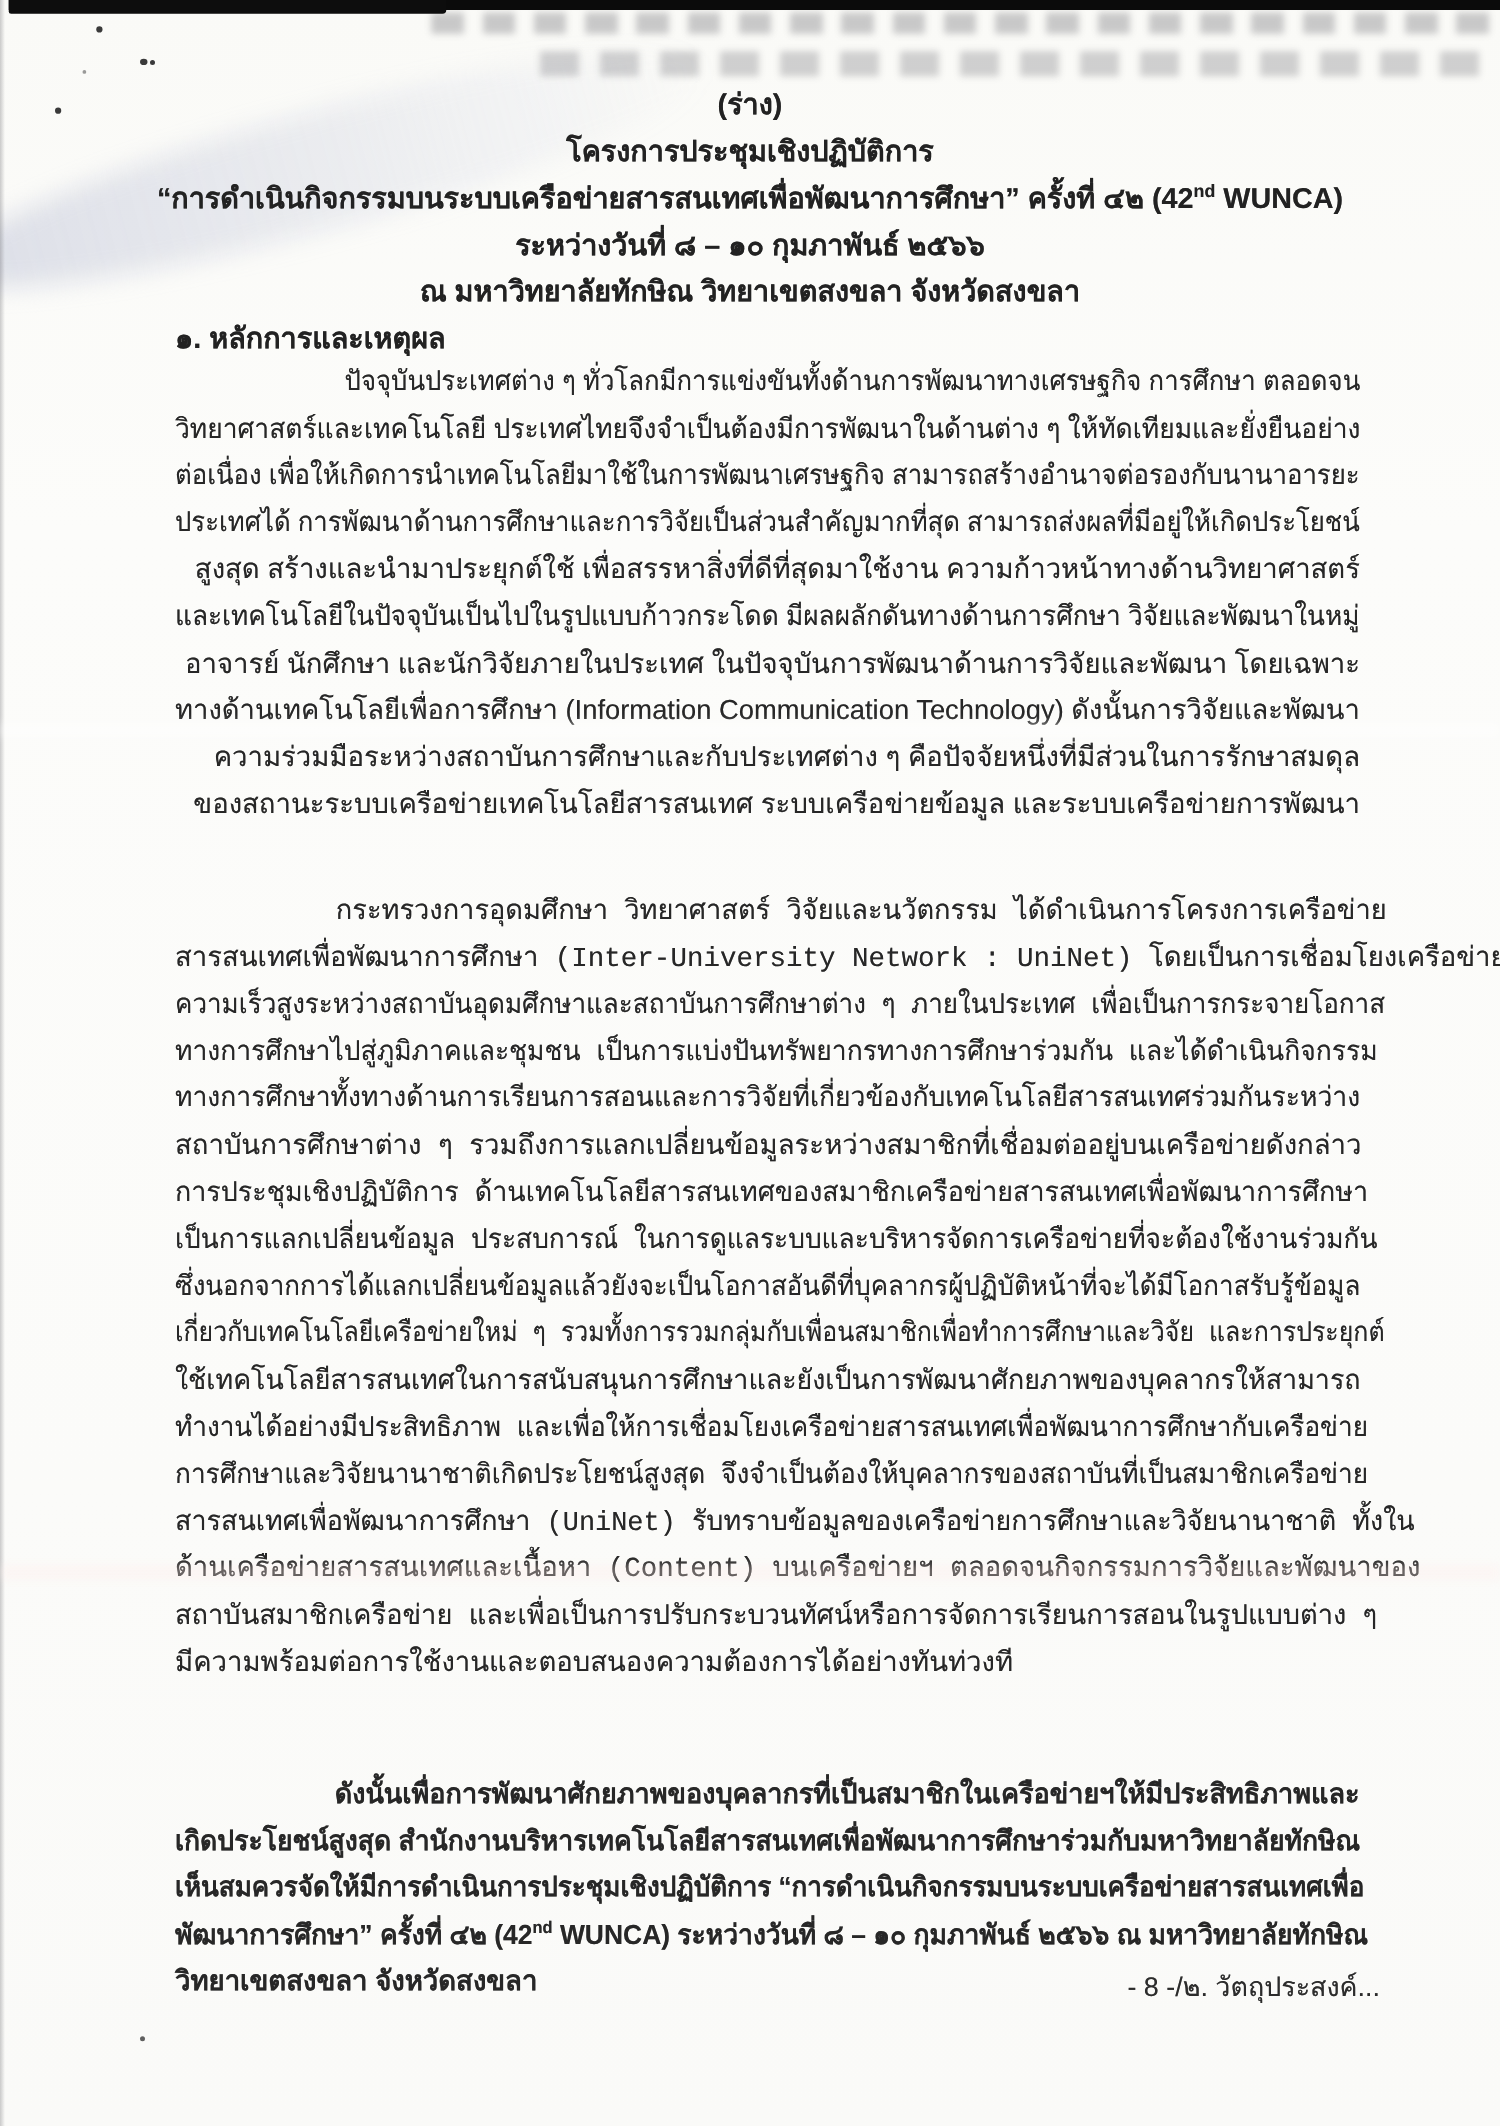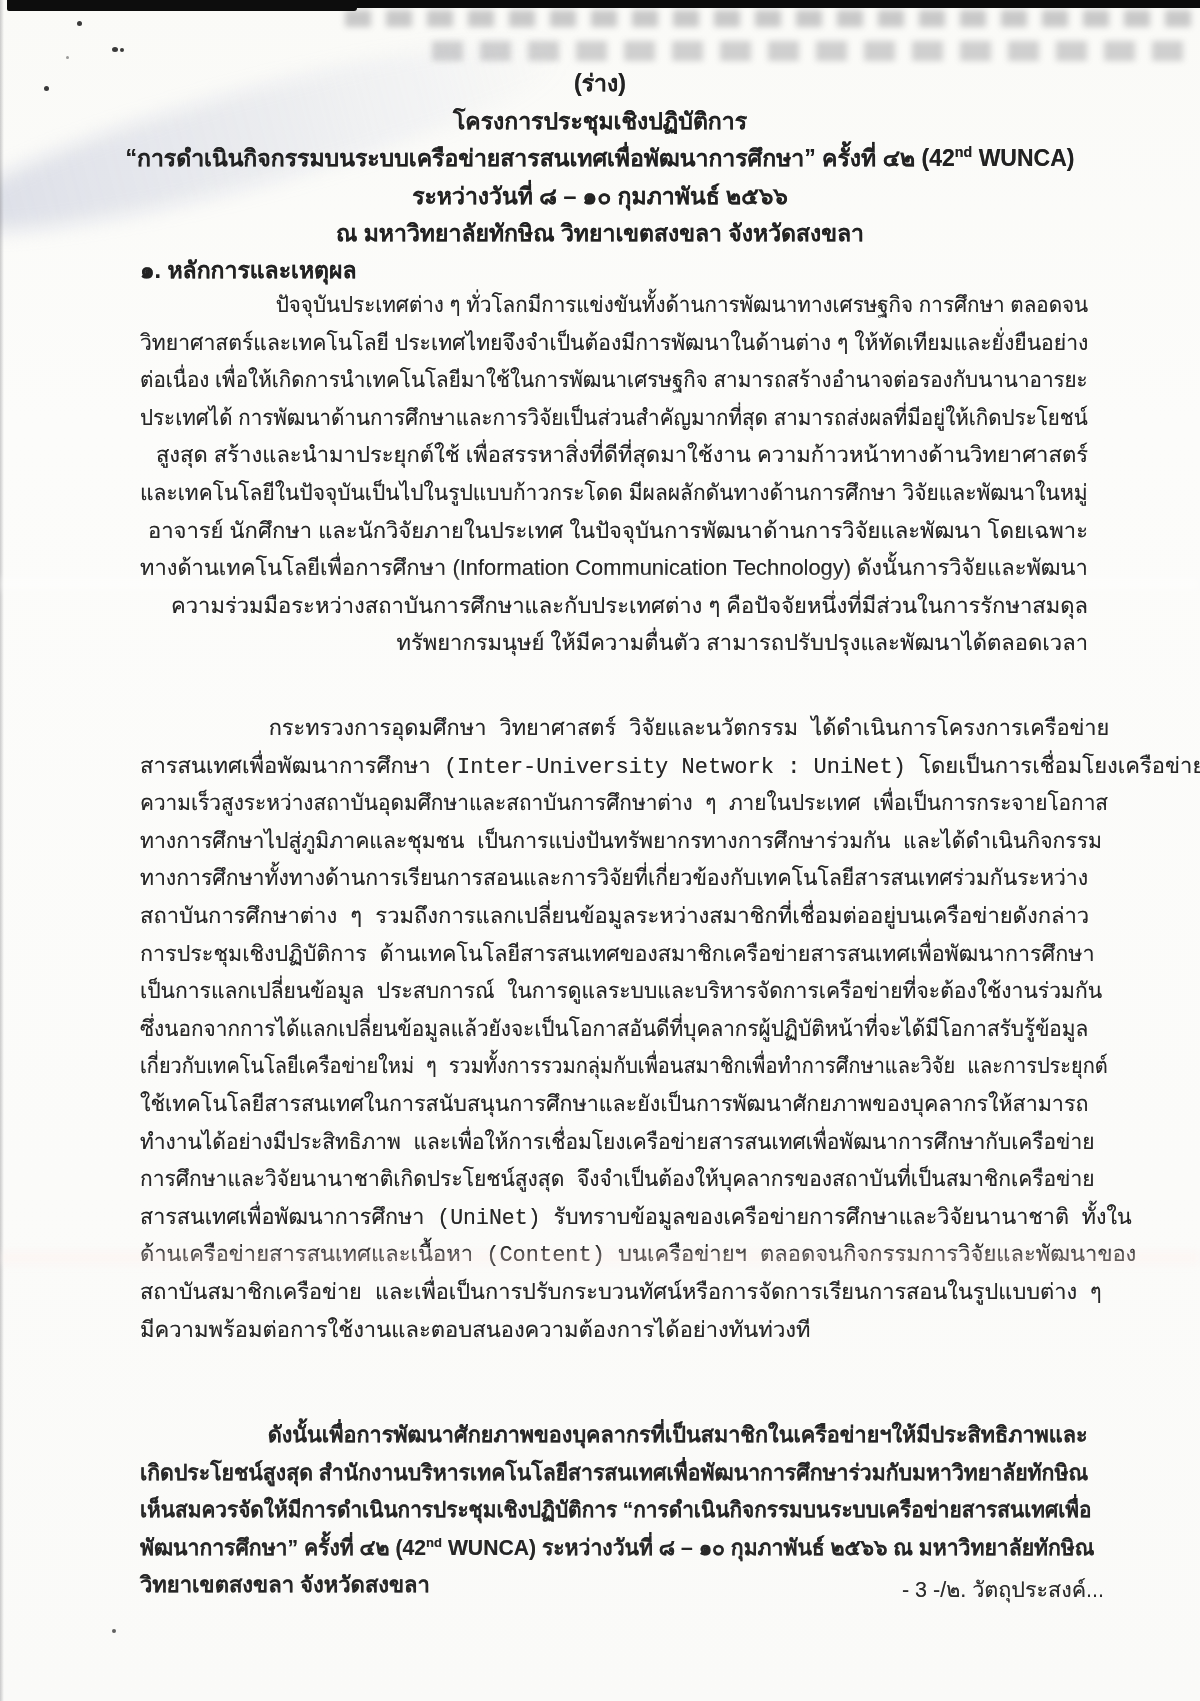--- a/index.html
+++ b/index.html
@@ -131,21 +131,21 @@
   <div class="para para1">
     <div class="line fit indent-lg" style="transform-origin: left center; transform: scaleX(0.9358);">ปัจจุบันประเทศต่าง ๆ ทั่วโลกมีการแข่งขันทั้งด้านการพัฒนาทางเศรษฐกิจ การศึกษา ตลอดจน</div>
     <div class="line fit" style="transform-origin: left center; transform: scaleX(0.9605);">วิทยาศาสตร์และเทคโนโลยี ประเทศไทยจึงจำเป็นต้องมีการพัฒนาในด้านต่าง ๆ ให้ทัดเทียมและยั่งยืนอย่าง</div>
     <div class="line fit" style="transform-origin: left center; transform: scaleX(0.9368);">ต่อเนื่อง เพื่อให้เกิดการนำเทคโนโลยีมาใช้ในการพัฒนาเศรษฐกิจ สามารถสร้างอำนาจต่อรองกับนานาอารยะ</div>
     <div class="line fit" style="transform-origin: left center; transform: scaleX(0.9349);">ประเทศได้ การพัฒนาด้านการศึกษาและการวิจัยเป็นส่วนสำคัญมากที่สุด สามารถส่งผลที่มีอยู่ให้เกิดประโยชน์</div>
     <div class="line fit">สูงสุด สร้างและนำมาประยุกต์ใช้ เพื่อสรรหาสิ่งที่ดีที่สุดมาใช้งาน ความก้าวหน้าทางด้านวิทยาศาสตร์</div>
     <div class="line fit" style="transform-origin: left center; transform: scaleX(0.9537);">และเทคโนโลยีในปัจจุบันเป็นไปในรูปแบบก้าวกระโดด มีผลผลักดันทางด้านการศึกษา วิจัยและพัฒนาในหมู่</div>
     <div class="line fit">อาจารย์ นักศึกษา และนักวิจัยภายในประเทศ ในปัจจุบันการพัฒนาด้านการวิจัยและพัฒนา โดยเฉพาะ</div>
     <div class="line fit" style="transform-origin: left center; transform: scaleX(0.9948);">ทางด้านเทคโนโลยีเพื่อการศึกษา (Information Communication Technology) ดังนั้นการวิจัยและพัฒนา</div>
     <div class="line fit">ความร่วมมือระหว่างสถาบันการศึกษาและกับประเทศต่าง ๆ คือปัจจัยหนึ่งที่มีส่วนในการรักษาสมดุล</div>
-    <div class="line fit">ทรัพยากรมนุษย์ ให้มีความตื่นตัว สามารถปรับปรุงและพัฒนาได้ตลอดเวลา</div>
+    <div class="line fit">ของสถานะระบบเครือข่ายเทคโนโลยีสารสนเทศ ระบบเครือข่ายข้อมูล และระบบเครือข่ายการพัฒนา</div>
   </div>
 
   <div class="para para2">
     <div class="line fit indent" style="transform-origin: left center; transform: scaleX(0.9896);">กระทรวงการอุดมศึกษา วิทยาศาสตร์ วิจัยและนวัตกรรม ได้ดำเนินการโครงการเครือข่าย</div>
     <div class="line fit">สารสนเทศเพื่อพัฒนาการศึกษา (Inter-University Network : UniNet) โดยเป็นการเชื่อมโยงเครือข่าย</div>
     <div class="line fit" style="transform-origin: left center; transform: scaleX(0.9461);">ความเร็วสูงระหว่างสถาบันอุดมศึกษาและสถาบันการศึกษาต่าง ๆ ภายในประเทศ เพื่อเป็นการกระจายโอกาส</div>
     <div class="line fit" style="transform-origin: left center; transform: scaleX(0.9624);">ทางการศึกษาไปสู่ภูมิภาคและชุมชน เป็นการแบ่งปันทรัพยากรทางการศึกษาร่วมกัน และได้ดำเนินกิจกรรม</div>
     <div class="line fit" style="transform-origin: left center; transform: scaleX(0.9634);">ทางการศึกษาทั้งทางด้านการเรียนการสอนและการวิจัยที่เกี่ยวข้องกับเทคโนโลยีสารสนเทศร่วมกันระหว่าง</div>
     <div class="line fit">สถาบันการศึกษาต่าง ๆ รวมถึงการแลกเปลี่ยนข้อมูลระหว่างสมาชิกที่เชื่อมต่ออยู่บนเครือข่ายดังกล่าว</div>
     <div class="line fit" style="transform-origin: left center; transform: scaleX(0.9773);">การประชุมเชิงปฏิบัติการ ด้านเทคโนโลยีสารสนเทศของสมาชิกเครือข่ายสารสนเทศเพื่อพัฒนาการศึกษา</div>
@@ -162,15 +162,15 @@
   </div>
 
   <div class="para para3">
     <div class="line fit indent" style="transform-origin: left center; transform: scaleX(0.9824);">ดังนั้นเพื่อการพัฒนาศักยภาพของบุคลากรที่เป็นสมาชิกในเครือข่ายฯให้มีประสิทธิภาพและ</div>
     <div class="line fit" style="transform-origin: left center; transform: scaleX(0.9644);">เกิดประโยชน์สูงสุด สำนักงานบริหารเทคโนโลยีสารสนเทศเพื่อพัฒนาการศึกษาร่วมกับมหาวิทยาลัยทักษิณ</div>
     <div class="line fit" style="transform-origin: left center; transform: scaleX(0.9452);">เห็นสมควรจัดให้มีการดำเนินการประชุมเชิงปฏิบัติการ “การดำเนินกิจกรรมบนระบบเครือข่ายสารสนเทศเพื่อ</div>
     <div class="line fit" style="transform-origin: left center; transform: scaleX(0.9615);"><span>พัฒนาการศึกษา” ครั้งที่ ๔๒ (42</span><sup class="ord">nd</sup><span> WUNCA) ระหว่างวันที่ ๘ – ๑๐ กุมภาพันธ์ ๒๕๖๖ ณ มหาวิทยาลัยทักษิณ</span></div>
     <div class="line fit">วิทยาเขตสงขลา จังหวัดสงขลา</div>
   </div>
 
-  <div class="footer-note">- 3 -/๒. วัตถุประสงค์...</div>
+  <div class="footer-note">- 8 -/๒. วัตถุประสงค์...</div>
 
 </div>
 
 </body></html>

